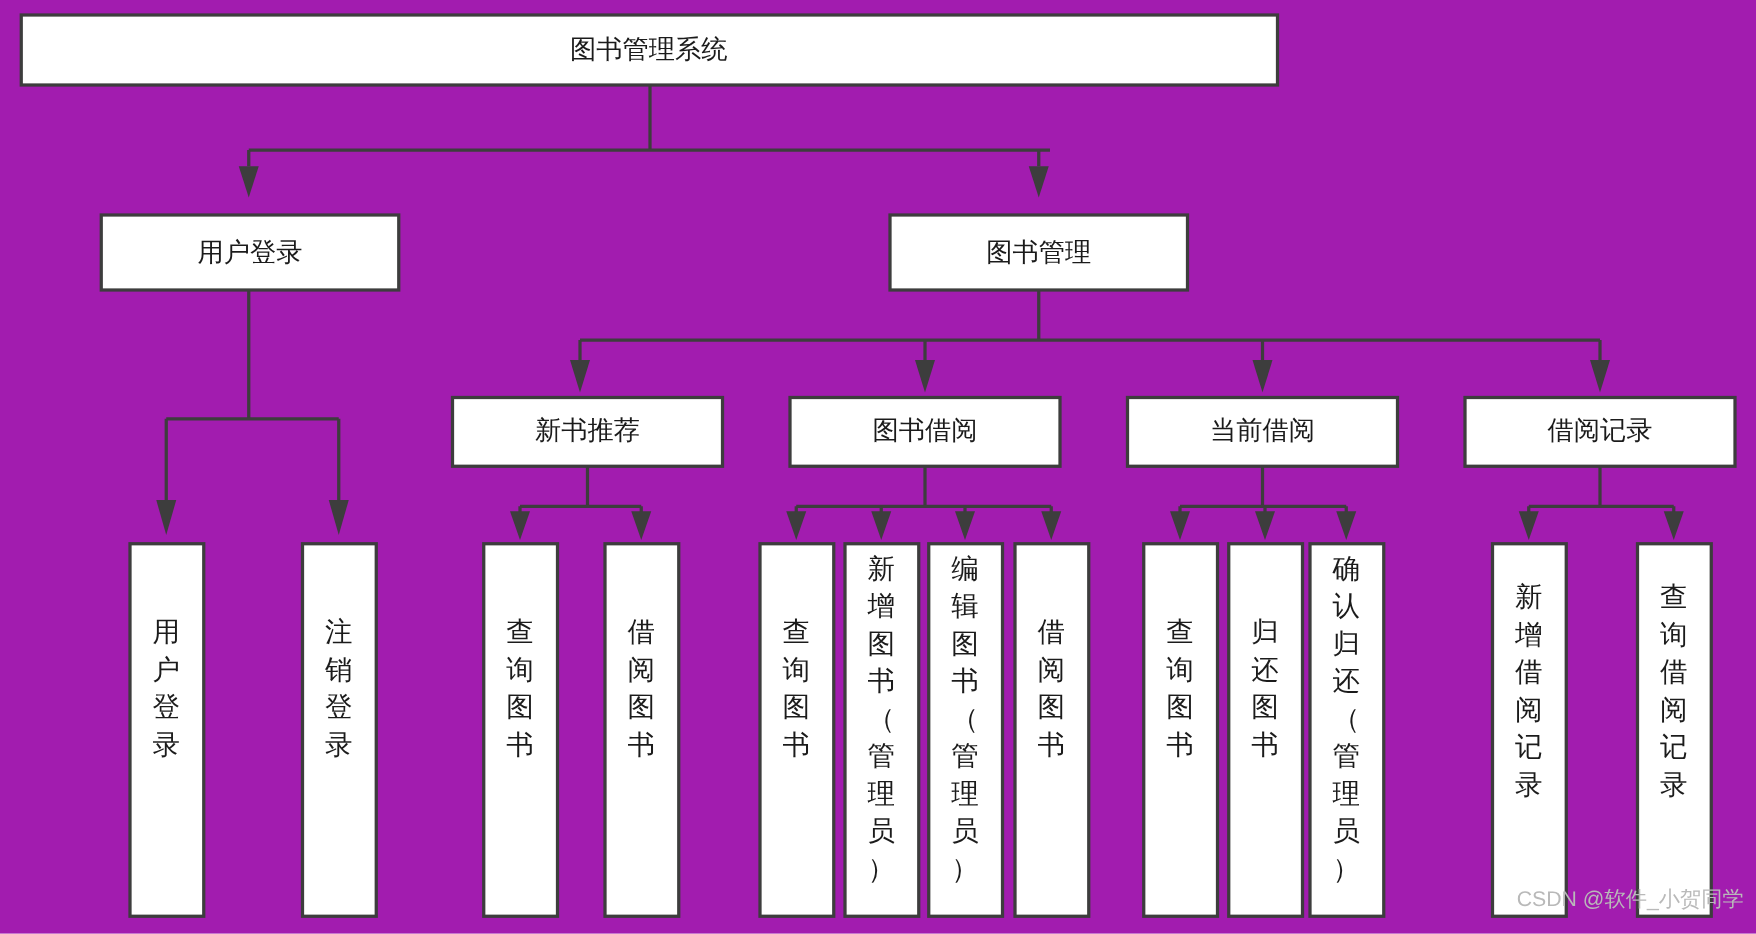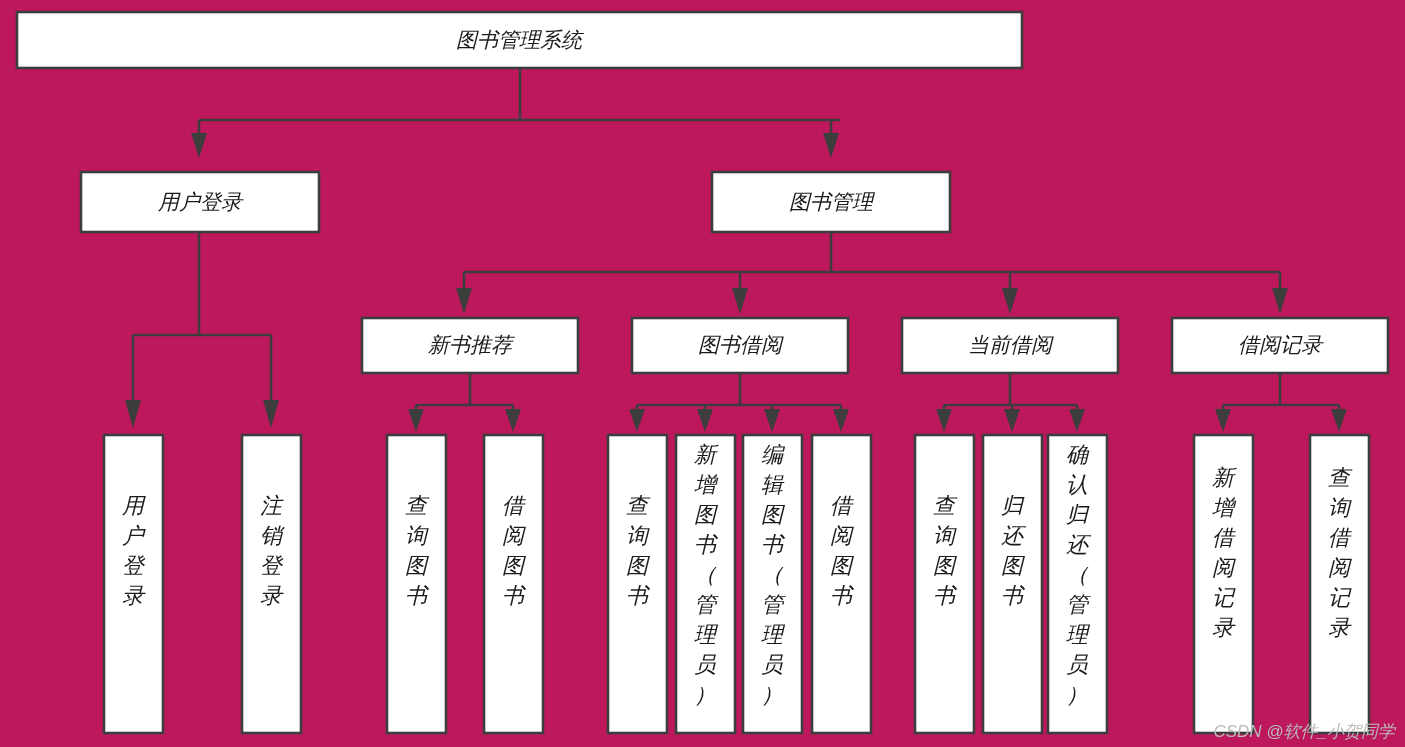--- a/index.html
+++ b/index.html
@@ -8,23 +8,22 @@
     padding: 0;
     background: #ffffff;
   }
   body {
     font-family: "Liberation Sans", "DejaVu Sans", sans-serif;
   }
   #diagram-root {
     position: relative;
     width: 1405px;
     height: 747px;
-    background: #be185d;
+    background: #a21caf;
     overflow: hidden;
-    font-style: italic;
   }
   svg.diagram-canvas {
     position: absolute;
     top: 0;
     left: 0;
     width: 1405px;
     height: 747px;
     display: block;
   }
   .node-box {
@@ -51,21 +50,21 @@
   }
   .node-label-v {
     font-family: "Liberation Sans", "DejaVu Sans", sans-serif;
     font-size: 22px;
     fill: #1b1b1b;
     text-anchor: middle;
   }
   .watermark {
     position: absolute;
     right: 10px;
-    bottom: 4px;
+    bottom: 16px;
     font-family: "Liberation Sans", "DejaVu Sans", sans-serif;
     font-size: 17px;
     color: #b9b9b9;
     white-space: nowrap;
     user-select: none;
   }
 </style>
 </head>
 <body>
 

